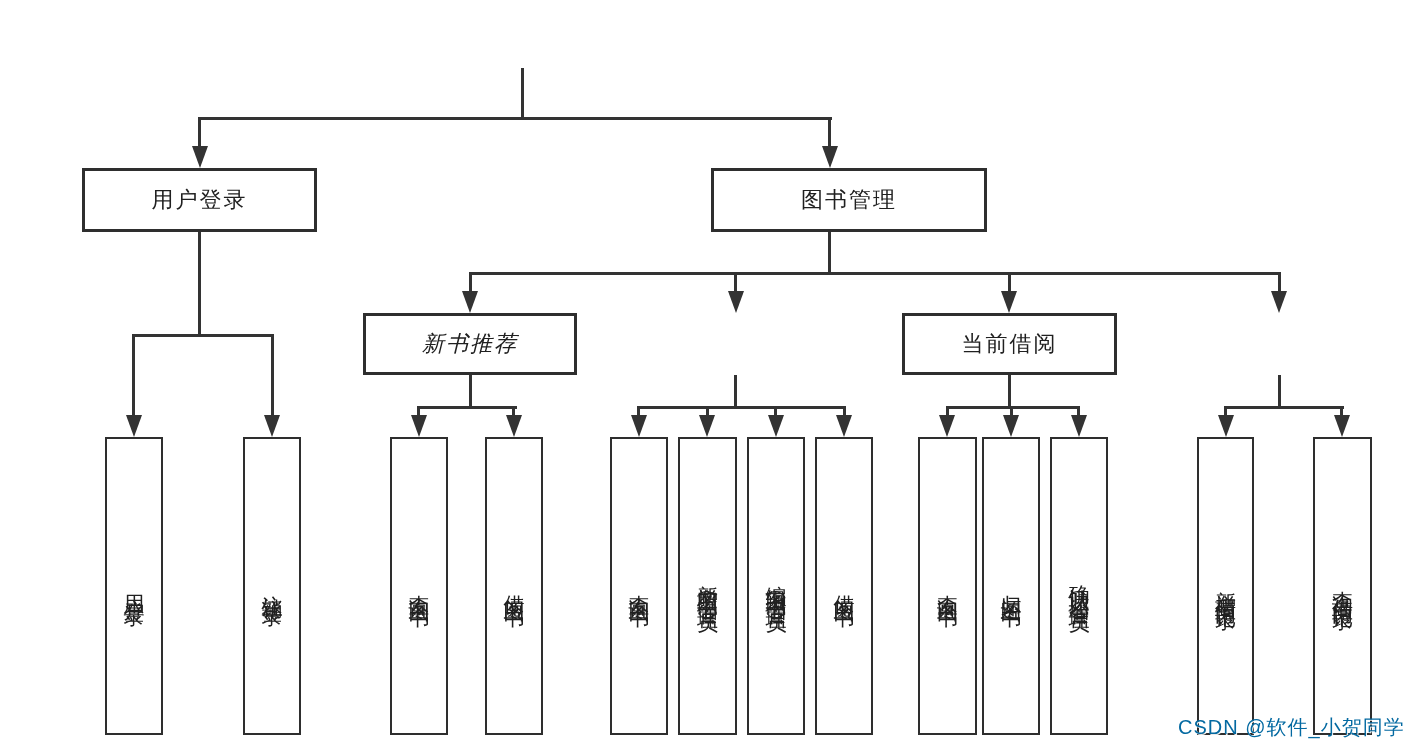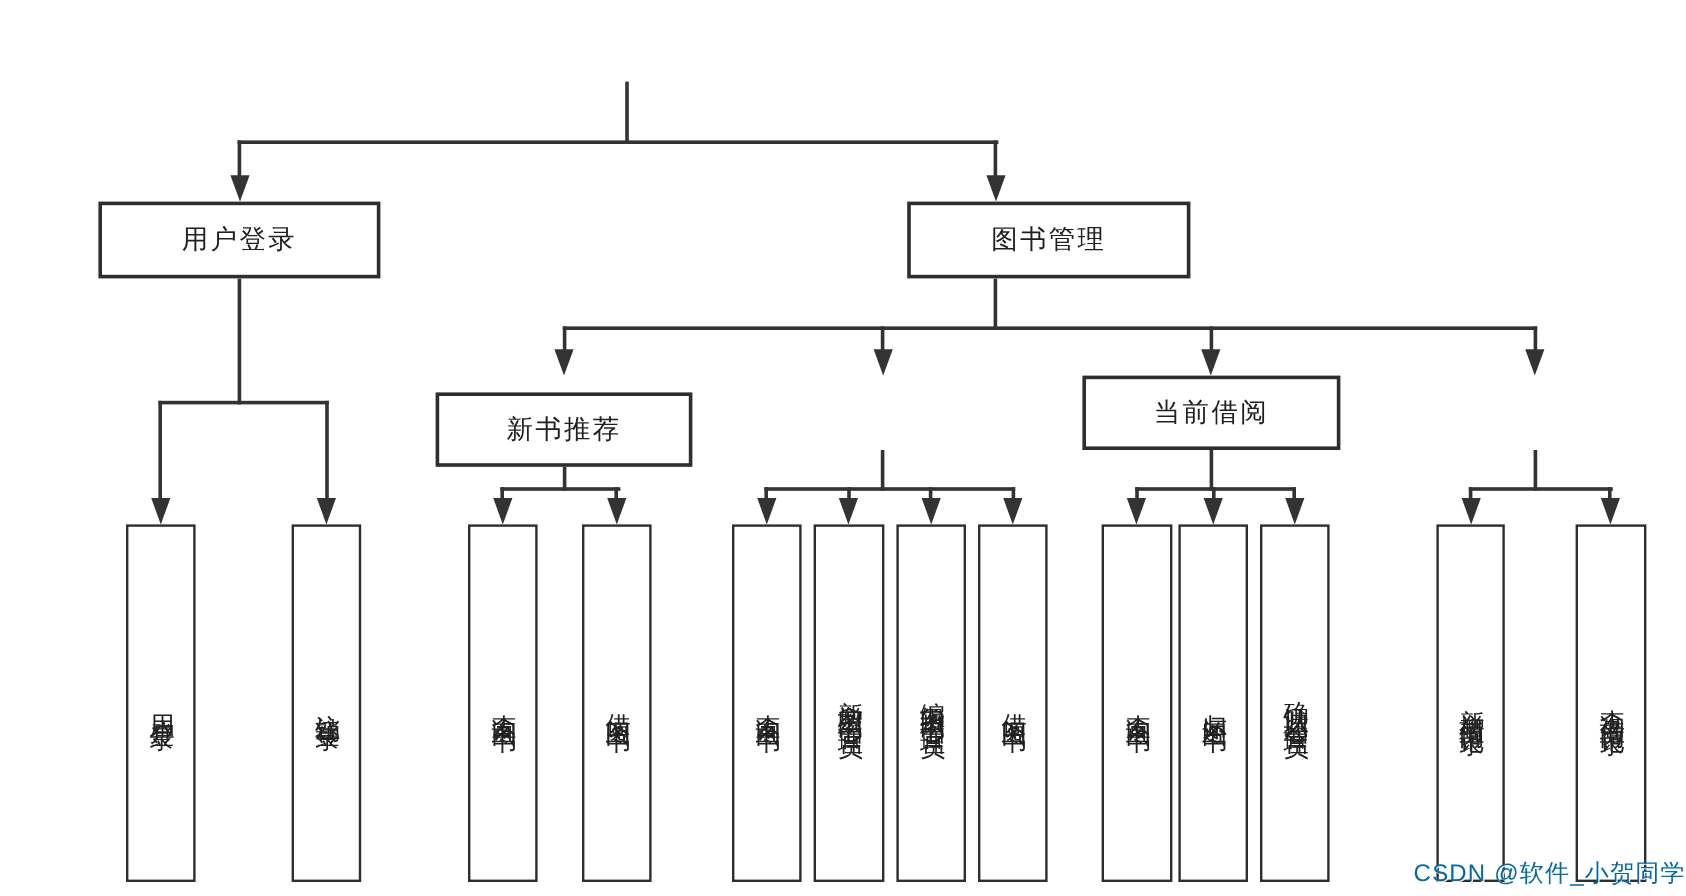--- a/index.html
+++ b/index.html
@@ -59,23 +59,23 @@
   }
 </style>
 </head>
 <body>
 
 <div class="canvas">
 
 
   <div class="node" style="left:82px; top:168px; width:235px; height:64px;">用户登录</div>
 
-  <div class="node" style="left:711px; top:168px; width:236px; height:64px;margin-left:45px;">图书管理</div>
+  <div class="node" style="left:711px; top:168px; width:276px; height:64px;">图书管理</div>
 
-  <div class="node" style="left:363px; top:327px; width:214px; height:62px;">新书推荐</div>
+  <div class="node" style="left:363px; top:313px; width:214px; height:62px;font-style:italic;">新书推荐</div>
 
 
   <div class="node" style="left:902px; top:313px; width:215px; height:62px;">当前借阅</div>
 
 
   <div class="node leaf" style="left:105px; top:437px; width:58px; height:298px;">用户登录</div>
 
   <div class="node leaf" style="left:243px; top:437px; width:58px; height:298px;">注销登录</div>
 
   <div class="node leaf" style="left:390px; top:437px; width:58px; height:298px;">查询图书</div>

